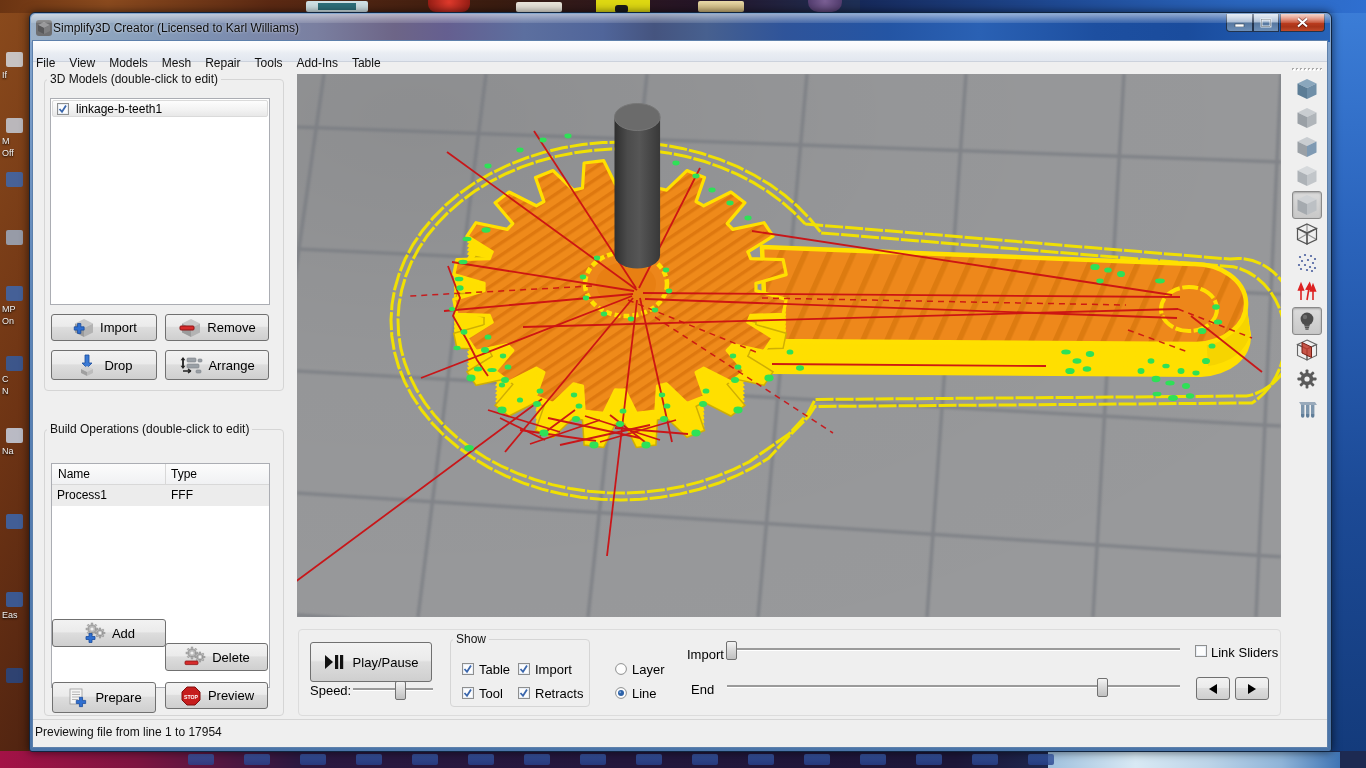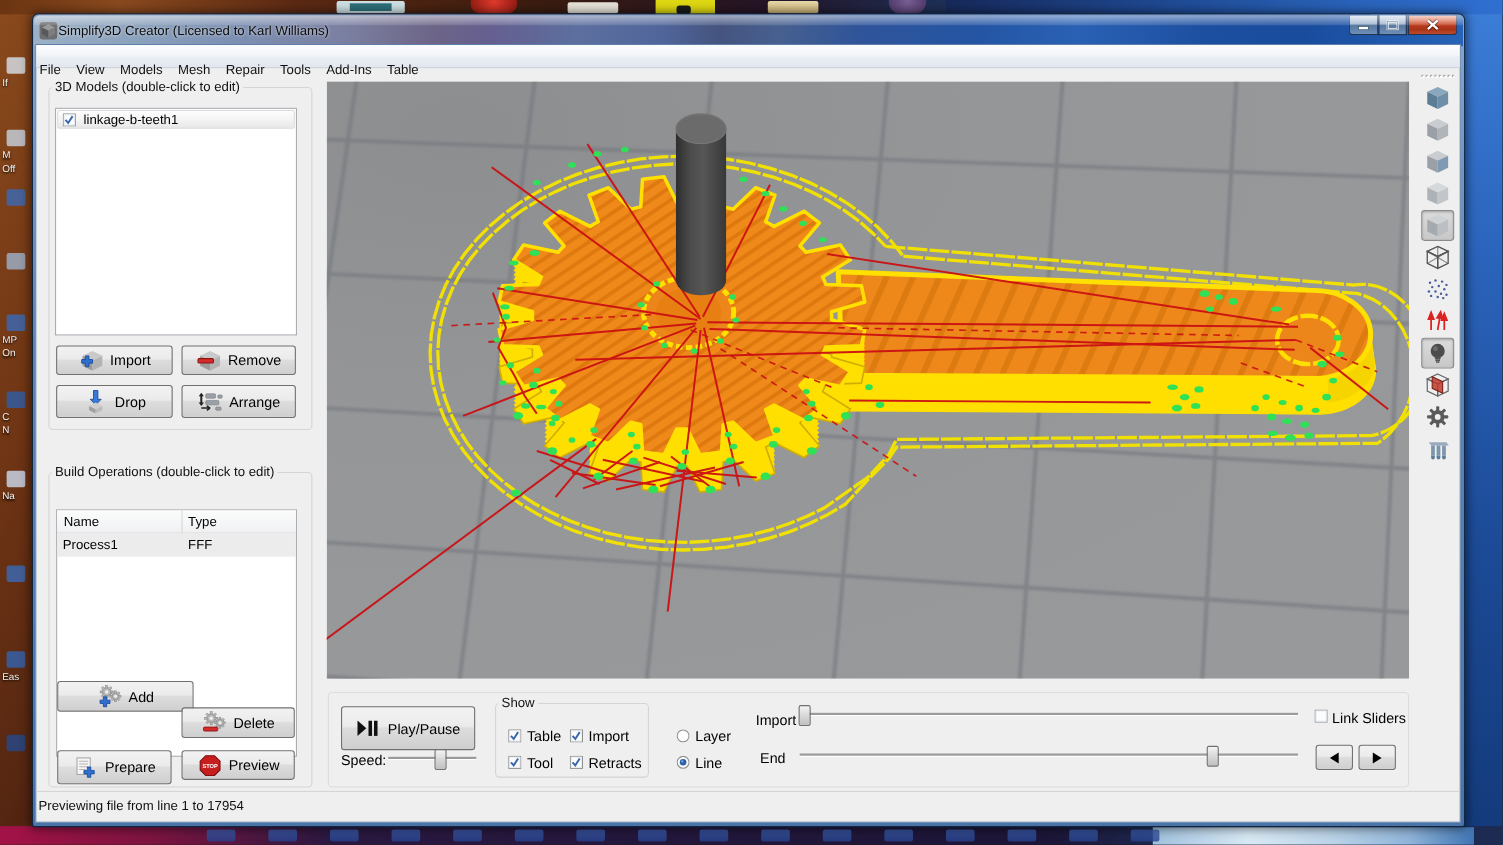--- a/index.html
+++ b/index.html
@@ -168,21 +168,21 @@
     </div>
     <div class="listbox" style="left:18px;top:422px;width:219px;height:225px">
       <div style="position:absolute;left:0;top:0;right:0;height:21px;background:linear-gradient(180deg,#fcfcfc,#f0f1f3);border-bottom:1px solid #d8d8d8"></div>
       <div style="position:absolute;left:113px;top:0;width:1px;height:21px;background:#d8d8d8"></div>
       <div class="cell" style="left:6px;top:3px">Name</div>
       <div class="cell" style="left:119px;top:3px">Type</div>
       <div style="position:absolute;left:0;top:21px;right:0;height:21px;background:#ececec"></div>
       <div class="cell" style="left:5px;top:24px">Process1</div>
       <div class="cell" style="left:119px;top:24px">FFF</div>
     </div>
-    <div class="btn" style="left:19px;top:578px;width:124px;height:28px"><svg width="24" height="22" viewBox="0 0 24 22">
+    <div class="btn" style="left:19px;top:578px;width:114px;height:28px"><svg width="24" height="22" viewBox="0 0 24 22">
           <g fill="#b9b9b9" stroke="#8a8a8a" stroke-width="0.5">
             <circle cx="9" cy="7" r="4.2"></circle>
             <rect x="8.1" y="1" width="1.8" height="2.6" transform="rotate(0 9 7)"></rect>
             <rect x="8.1" y="1" width="1.8" height="2.6" transform="rotate(45 9 7)"></rect>
             <rect x="8.1" y="1" width="1.8" height="2.6" transform="rotate(90 9 7)"></rect>
             <rect x="8.1" y="1" width="1.8" height="2.6" transform="rotate(135 9 7)"></rect>
             <rect x="8.1" y="1" width="1.8" height="2.6" transform="rotate(180 9 7)"></rect>
             <rect x="8.1" y="1" width="1.8" height="2.6" transform="rotate(225 9 7)"></rect>
             <rect x="8.1" y="1" width="1.8" height="2.6" transform="rotate(270 9 7)"></rect>
             <rect x="8.1" y="1" width="1.8" height="2.6" transform="rotate(315 9 7)"></rect>

